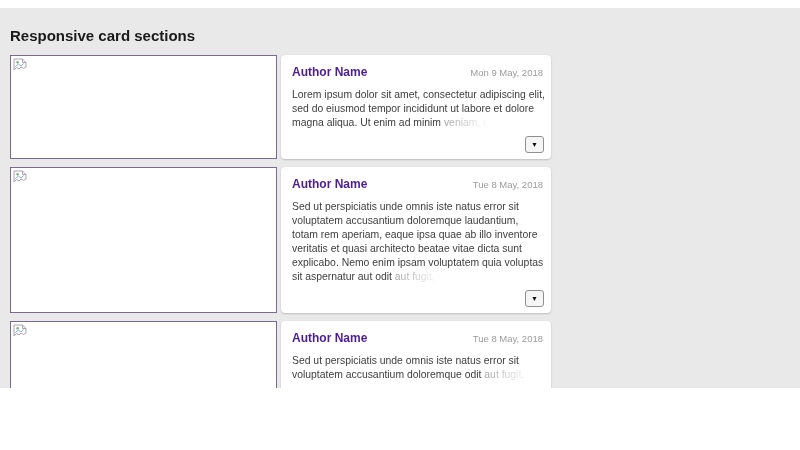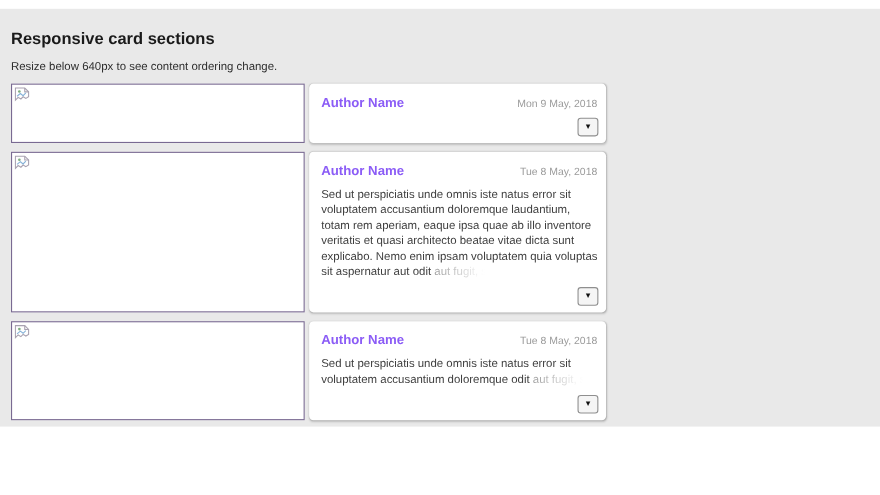--- a/index.html
+++ b/index.html
@@ -62,21 +62,21 @@
     flex-direction: column;
   }
   .card-head {
     display: flex;
     align-items: baseline;
   }
   .author-name {
     font-size: 12px;
     line-height: 16px;
     margin: 0;
-    color: #8b5cf6;
+    color: #4c1d95;
     font-weight: bold;
   }
   .card-date {
     margin-left: auto;
     font-size: 9.5px;
     color: #9b9b9b;
     padding-right: 4px;
     white-space: nowrap;
   }
   .card-text {
@@ -106,38 +106,38 @@
     border-radius: 3px;
     cursor: pointer;
     font-family: "Liberation Sans", sans-serif;
   }
 </style>
 </head>
 <body>
 
 <div class="page">
   <h1 class="page-title">Responsive card sections</h1>
-  <p class="page-subtitle">Resize below 640px to see content ordering change.</p>
 
   <article class="card">
     <div class="card-image">
       <span class="broken-icon">
         <svg width="15" height="14" viewBox="0 0 15 14">
           <path d="M1 1 h8.5 L13 4.5 V9 l-2.5 1.5 L8 9 6 11 3.5 9.5 1 12 Z" fill="#fefefe" stroke="#a9a2b1" stroke-width="1"></path>
           <path d="M9.5 1 V4.5 H13" fill="none" stroke="#a9a2b1" stroke-width="1"></path>
           <circle cx="4.6" cy="4.2" r="1.2" fill="#7fae7f"></circle>
           <path d="M2.5 8.5 L5.5 6 L8 8 L10.5 5.5" stroke="#86b2d8" stroke-width="1" fill="none"></path>
         </svg>
       </span>
     </div>
     <section class="card-content">
       <div class="card-head">
         <h2 class="author-name">Author Name</h2>
         <span class="card-date">Mon 9 May, 2018</span>
       </div>
+      <p class="card-text"><span>Lorem ipsum dolor sit amet, consectetur adipiscing elit, sed do eiusmod tempor incididunt ut labore et dolore magna aliqua. Ut enim ad minim</span><span class="fade-text"> veniam, quis</span></p>
       <button class="expand-button"><span>▼</span></button>
     </section>
   </article>
 
   <article class="card">
     <div class="card-image">
       <span class="broken-icon">
         <svg width="15" height="14" viewBox="0 0 15 14">
           <path d="M1 1 h8.5 L13 4.5 V9 l-2.5 1.5 L8 9 6 11 3.5 9.5 1 12 Z" fill="#fefefe" stroke="#a9a2b1" stroke-width="1"></path>
           <path d="M9.5 1 V4.5 H13" fill="none" stroke="#a9a2b1" stroke-width="1"></path>

